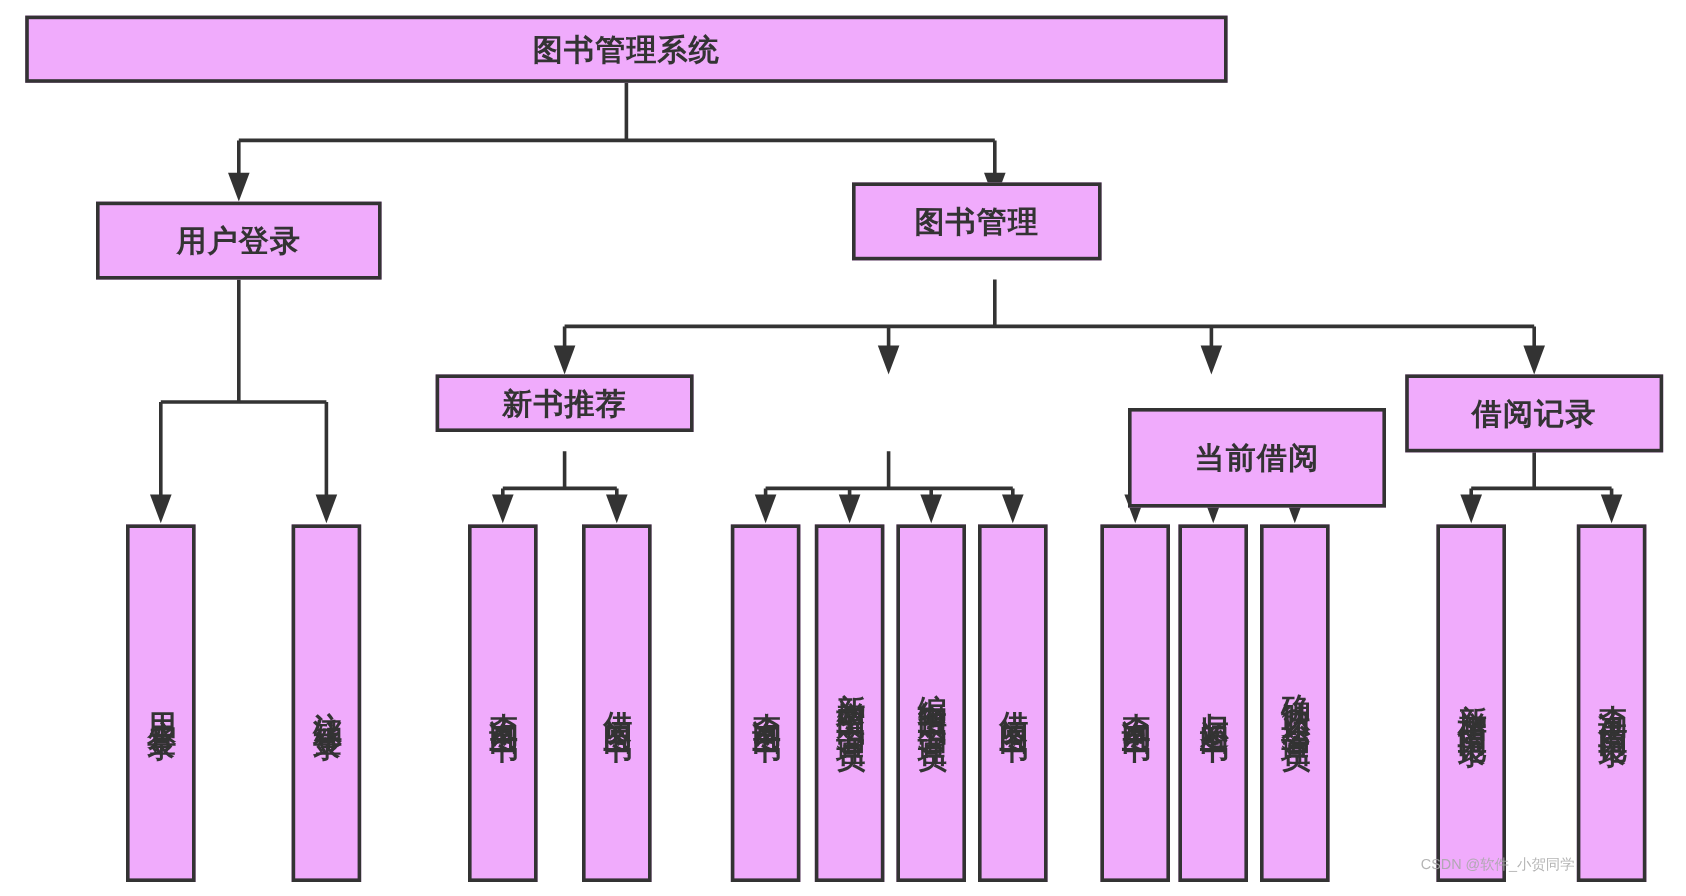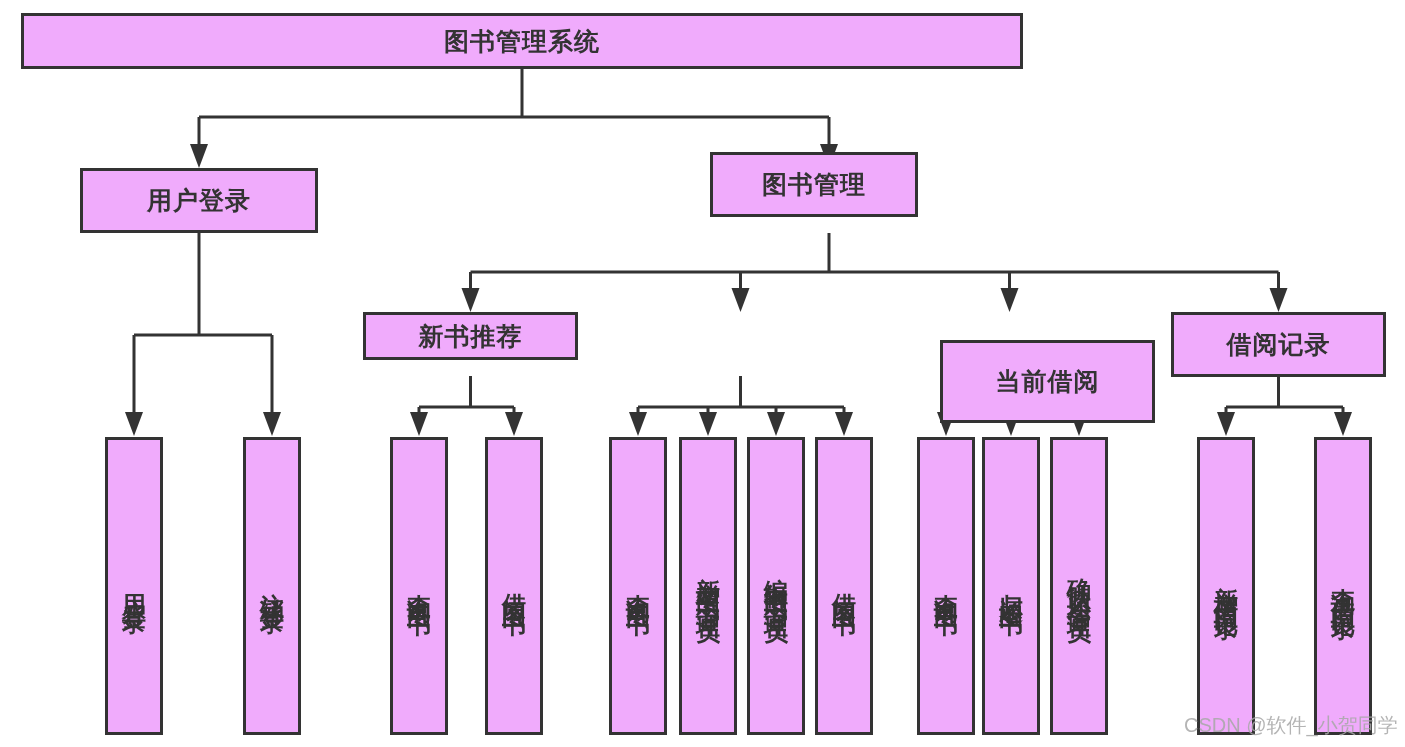--- a/index.html
+++ b/index.html
@@ -43,21 +43,21 @@
     writing-mode: vertical-rl;
     text-orientation: mixed;
     font-size: 24px;
     letter-spacing: 6px;
     line-height: 1;
   }
   .watermark {
     position: absolute;
     left: 1184px;
     top: 712px;
-    font-size: 20px;
+    font-size: 12px;
     color: #a8a8a8;
     white-space: nowrap;
     z-index: 10;
     opacity: 0.85;
   }
 </style>
 </head>
 <body>
 
 <div class="canvas">

